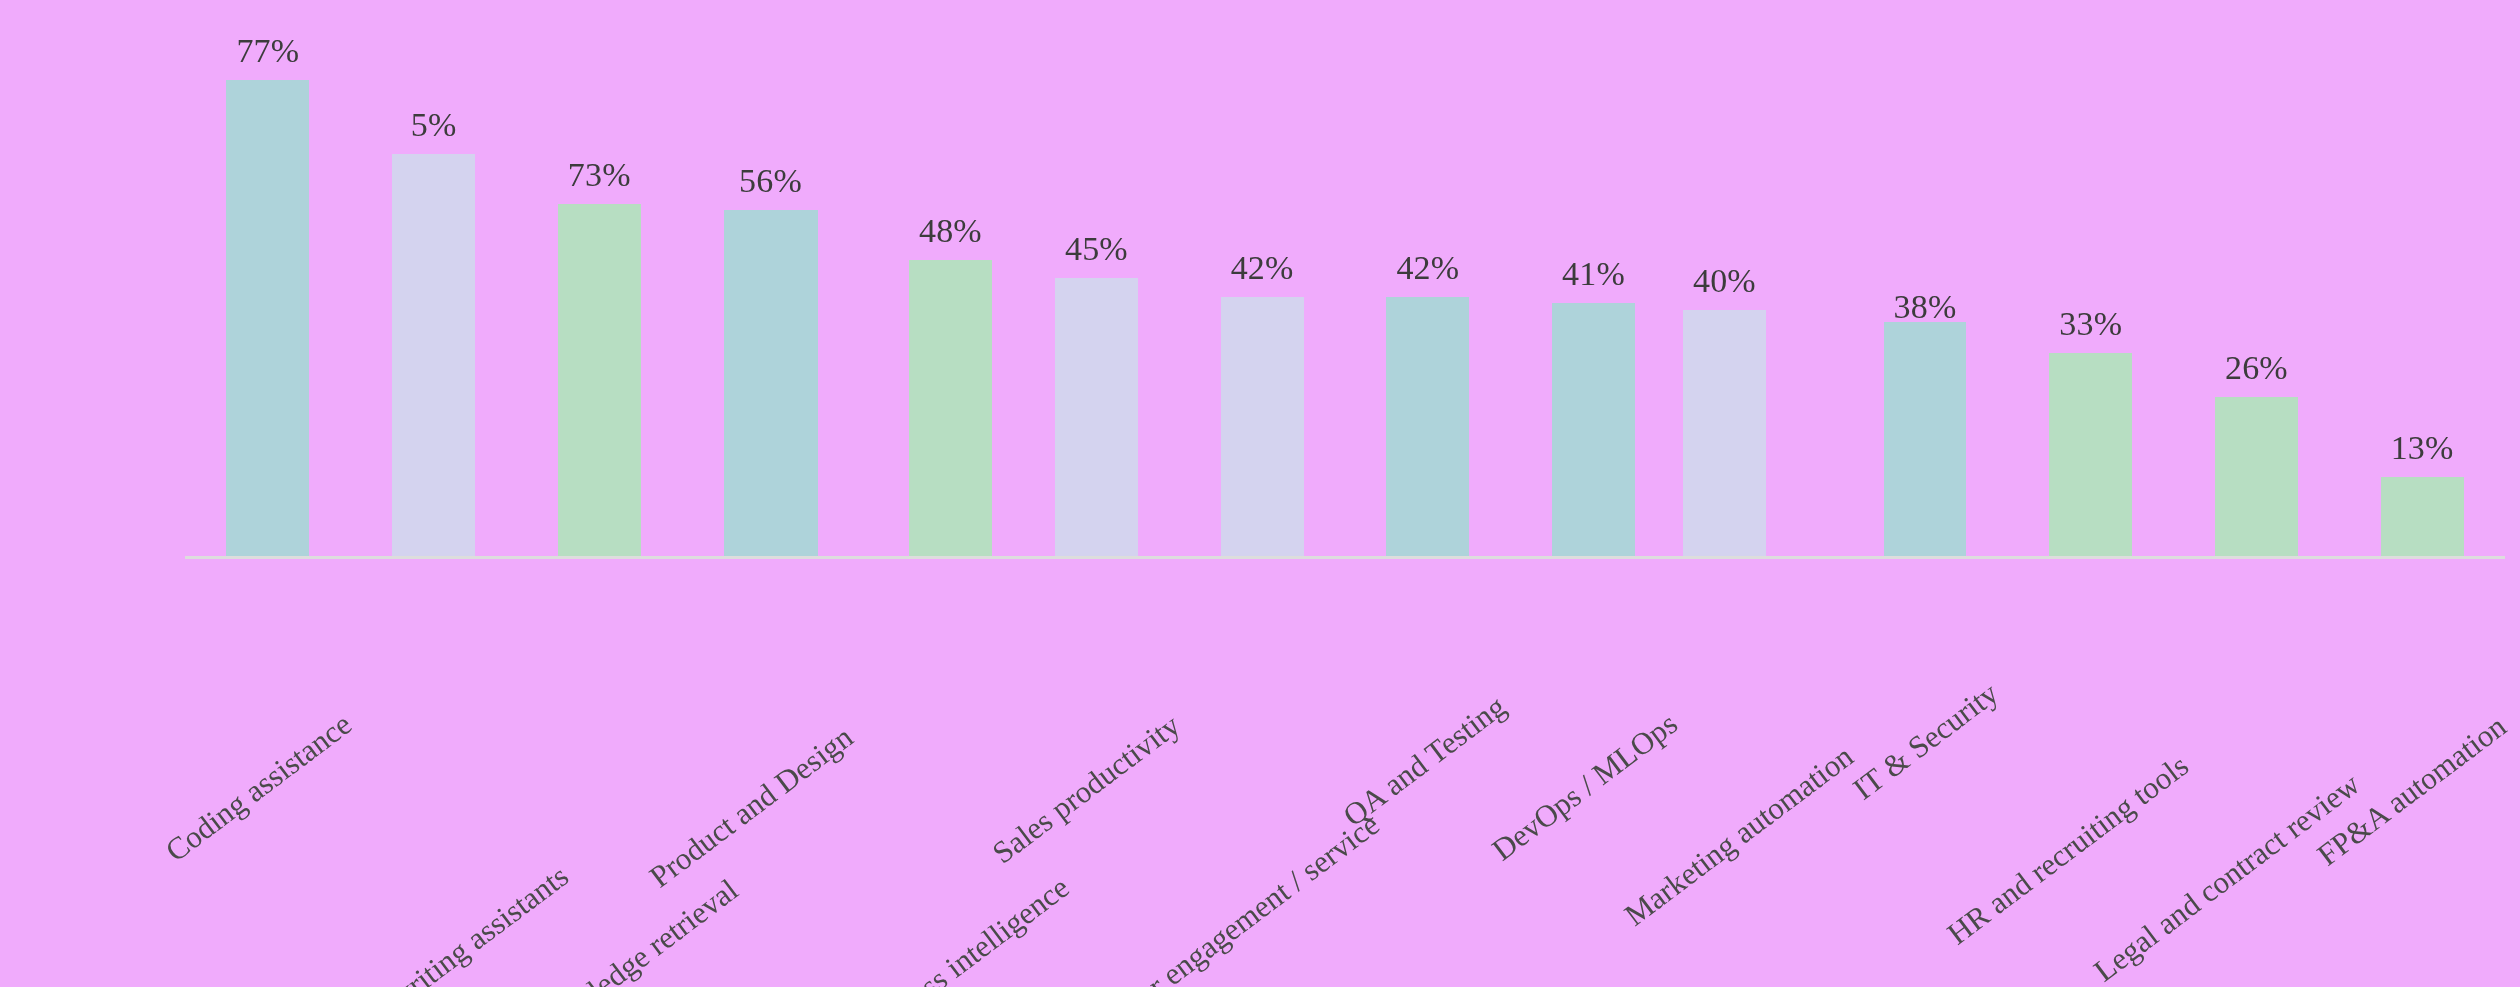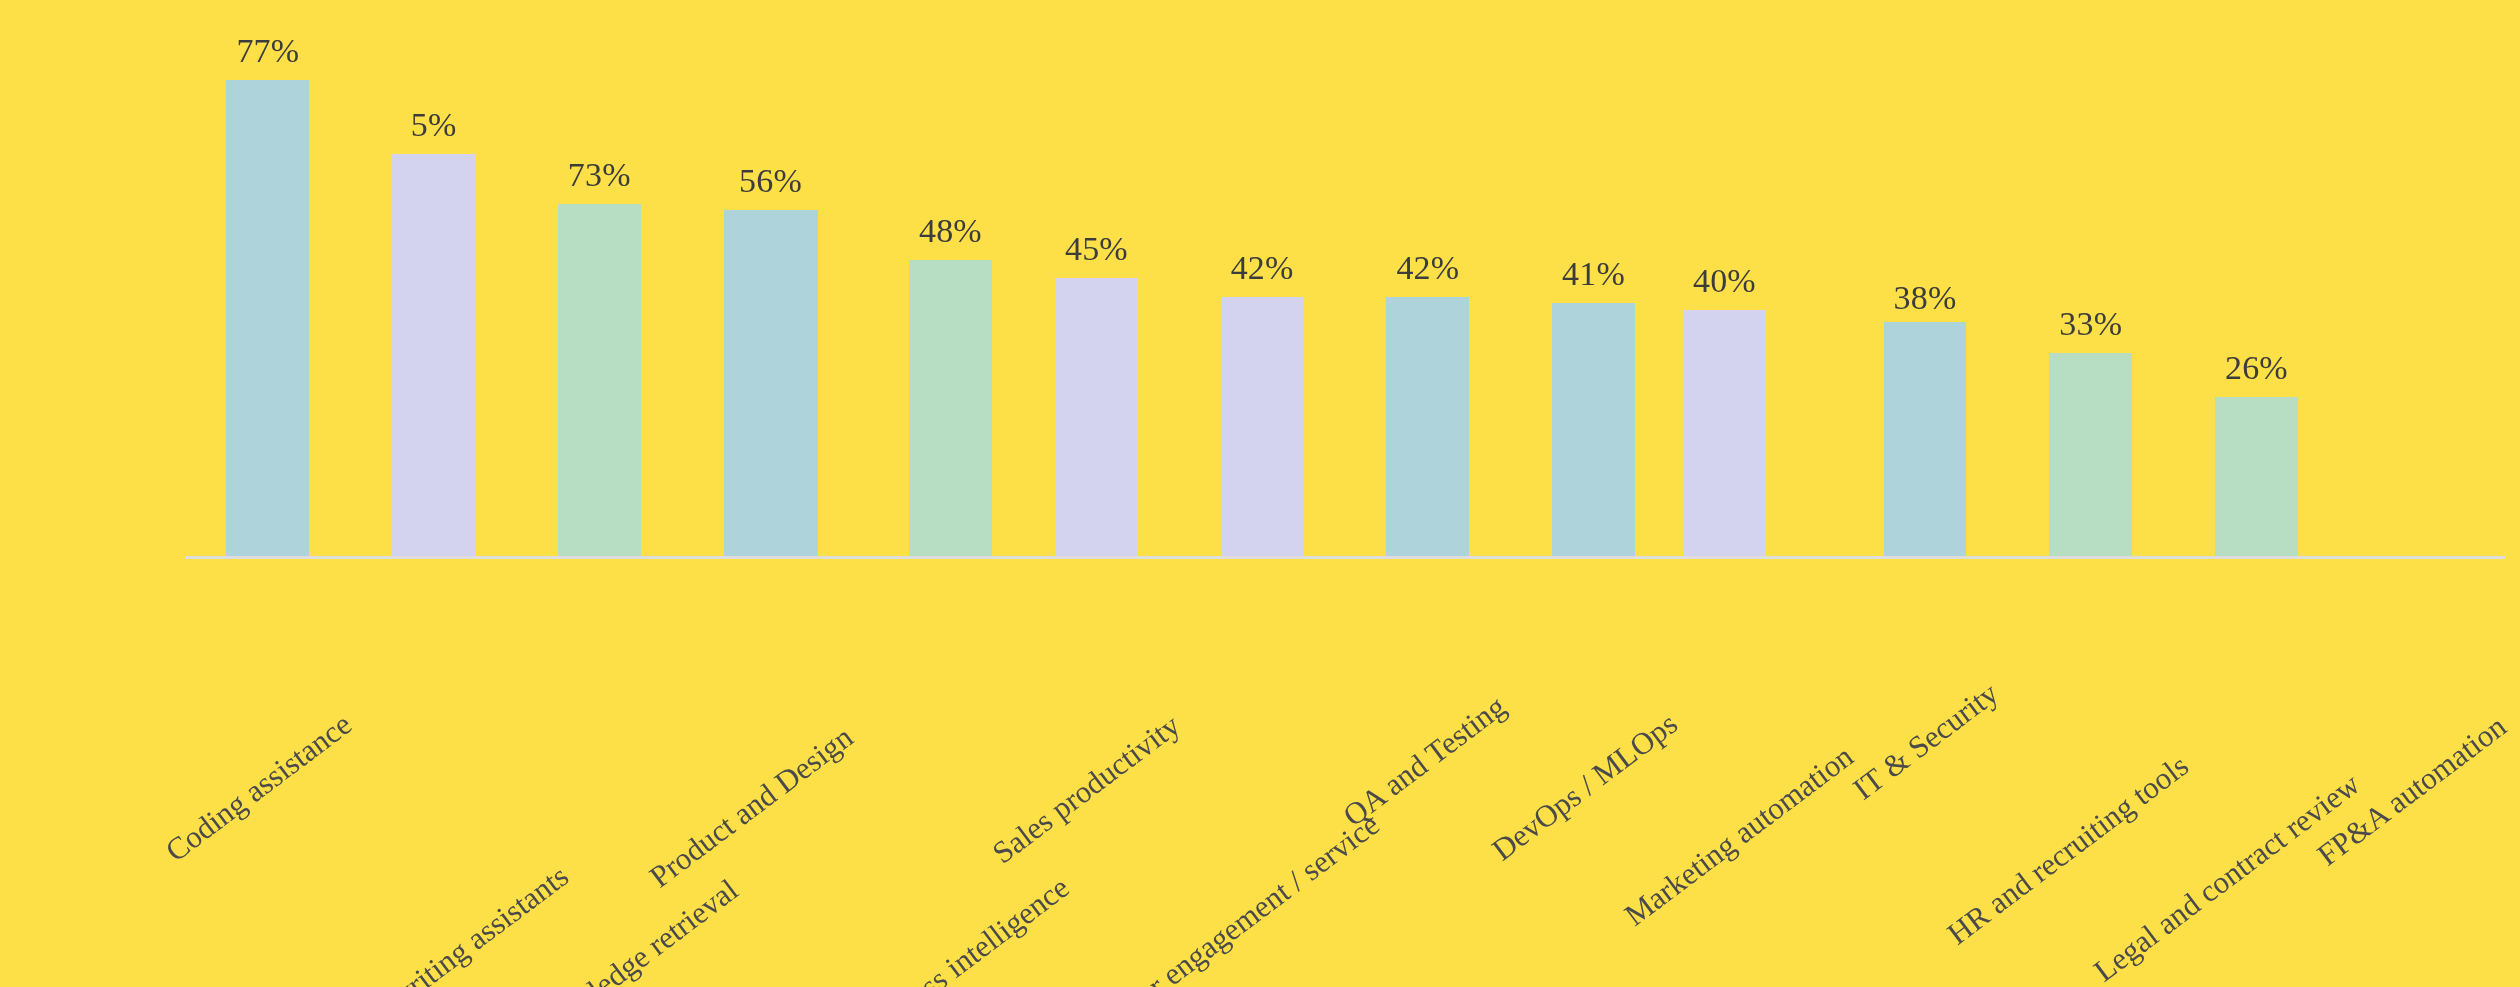--- a/index.html
+++ b/index.html
@@ -11,21 +11,21 @@
     width: 2520px;
     height: 987px;
     font-family: "Liberation Serif", "DejaVu Serif", serif;
     overflow: hidden;
   }
 
   #chart-root {
     position: relative;
     width: 2520px;
     height: 987px;
-    background: #fde047;
+    background: #f0abfc;
   }
 
   
   #plot-area {
     position: absolute;
     left: 185px;
     top: 30px;
     width: 2320px;
     height: 528px;
   }
@@ -133,30 +133,34 @@
       </div>
       <div class="bar-slot" style="left: 1367.14px; width: 82.8571px; height: 528px;">
         <div class="bar-value" style="bottom: 264.682px; margin-top: 20px;">41%</div>
         <div class="bar-rect" title="DevOps / MLOps 41%" style="height: 254.682px; background: rgb(174, 211, 218);"></div>
       </div>
       <div class="bar-slot" style="left: 1498px; width: 82.8571px; height: 528px;">
         <div class="bar-value" style="bottom: 258.471px;">40%</div>
         <div class="bar-rect" title="Marketing automation 40%" style="height: 248.471px; background: rgb(212, 211, 239);"></div>
       </div>
       <div class="bar-slot" style="left: 1698.57px; width: 82.8571px; height: 528px;">
-        <div class="bar-value" style="bottom: 241px; text-align: center;">38%</div>
+        <div class="bar-value" style="bottom: 232px; text-align: center;">38%</div>
         <div class="bar-rect" title="IT &amp; Security 38%" style="height: 236.047px; background: rgb(174, 211, 218);"></div>
       </div>
       <div class="bar-slot" style="left: 1864.29px; width: 82.8571px; height: 528px;">
         <div class="bar-value" style="bottom: 214.988px;">33%</div>
         <div class="bar-rect" title="HR and recruiting tools 33%" style="height: 204.988px; background: rgb(183, 222, 194);"></div>
       </div>
       <div class="bar-slot" style="left: 2030px; width: 82.8571px; height: 528px;">
         <div class="bar-value" style="bottom: 171.506px;">26%</div>
         <div class="bar-rect" title="Legal and contract review 26%" style="height: 161.506px; background: rgb(183, 222, 194);"></div>
+      </div>
+      <div class="bar-slot" style="left: 2195.71px; width: 82.8571px; height: 528px;">
+        <div class="bar-value" style="bottom: 90.7529px;">13%</div>
+        <div class="bar-rect" title="FP&amp;A automation 13%" style="height: 80.7529px; background: rgb(183, 222, 194);"></div>
       </div>
     </div>
 
   <div id="axis-line"></div>
 
   <div id="tick-labels">
       <div class="tick-label" style="left: 291.857px; transform: rotate(-37deg) translateX(-100%);"><span class="tick-inner">Coding assistance</span></div>
       <div class="tick-label" style="left: 457.571px; transform: rotate(-37deg) translateX(-100%);"><span class="tick-inner">Content generation / writing assistants</span></div>
       <div class="tick-label" style="left: 623.286px; transform: rotate(-37deg) translateX(-100%);"><span class="tick-inner">Documentation and knowledge retrieval</span></div>
       <div class="tick-label" style="left: 789px; transform: rotate(-37deg) translateX(-100%);"><span class="tick-inner">Product and Design</span></div>

